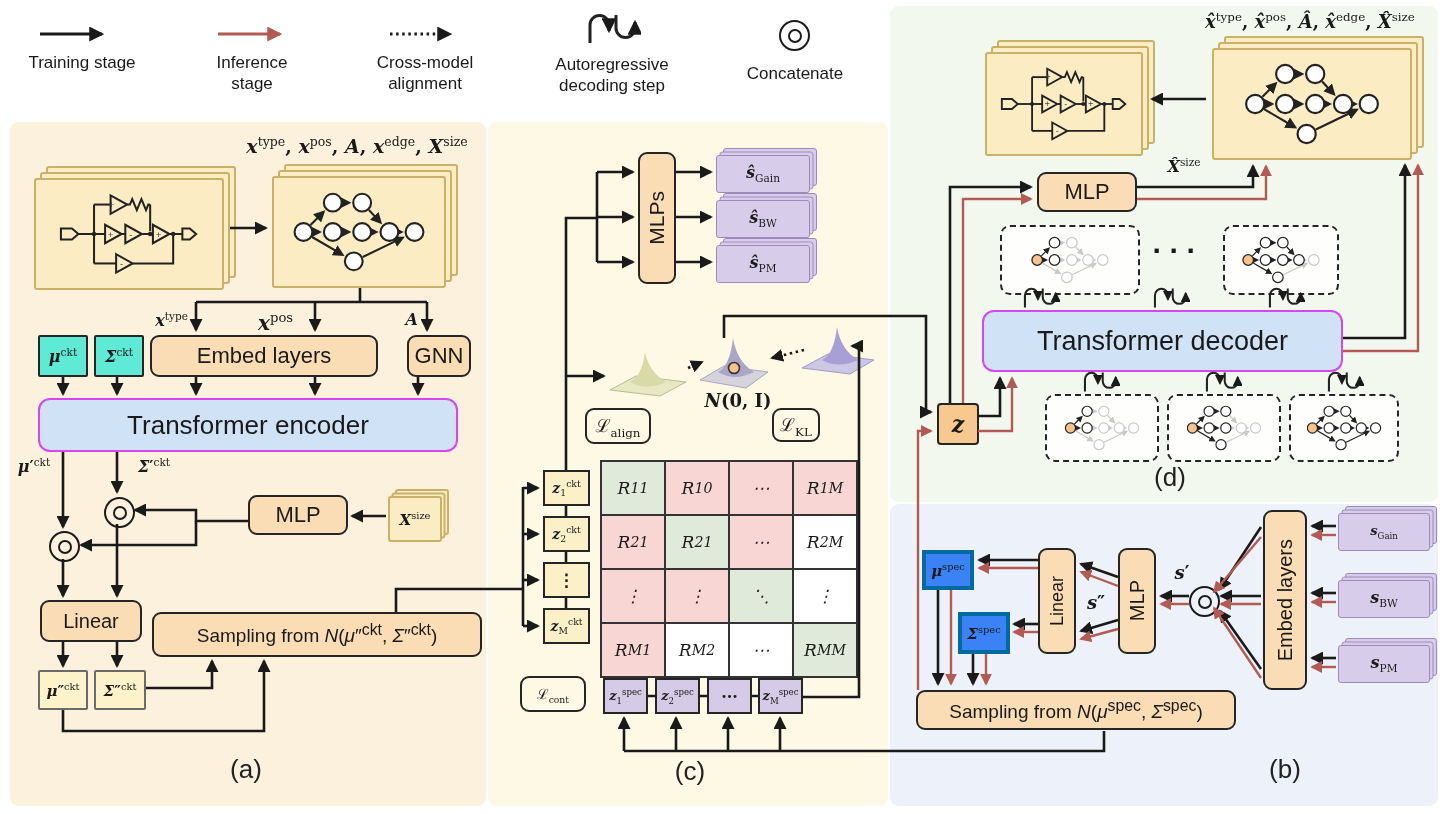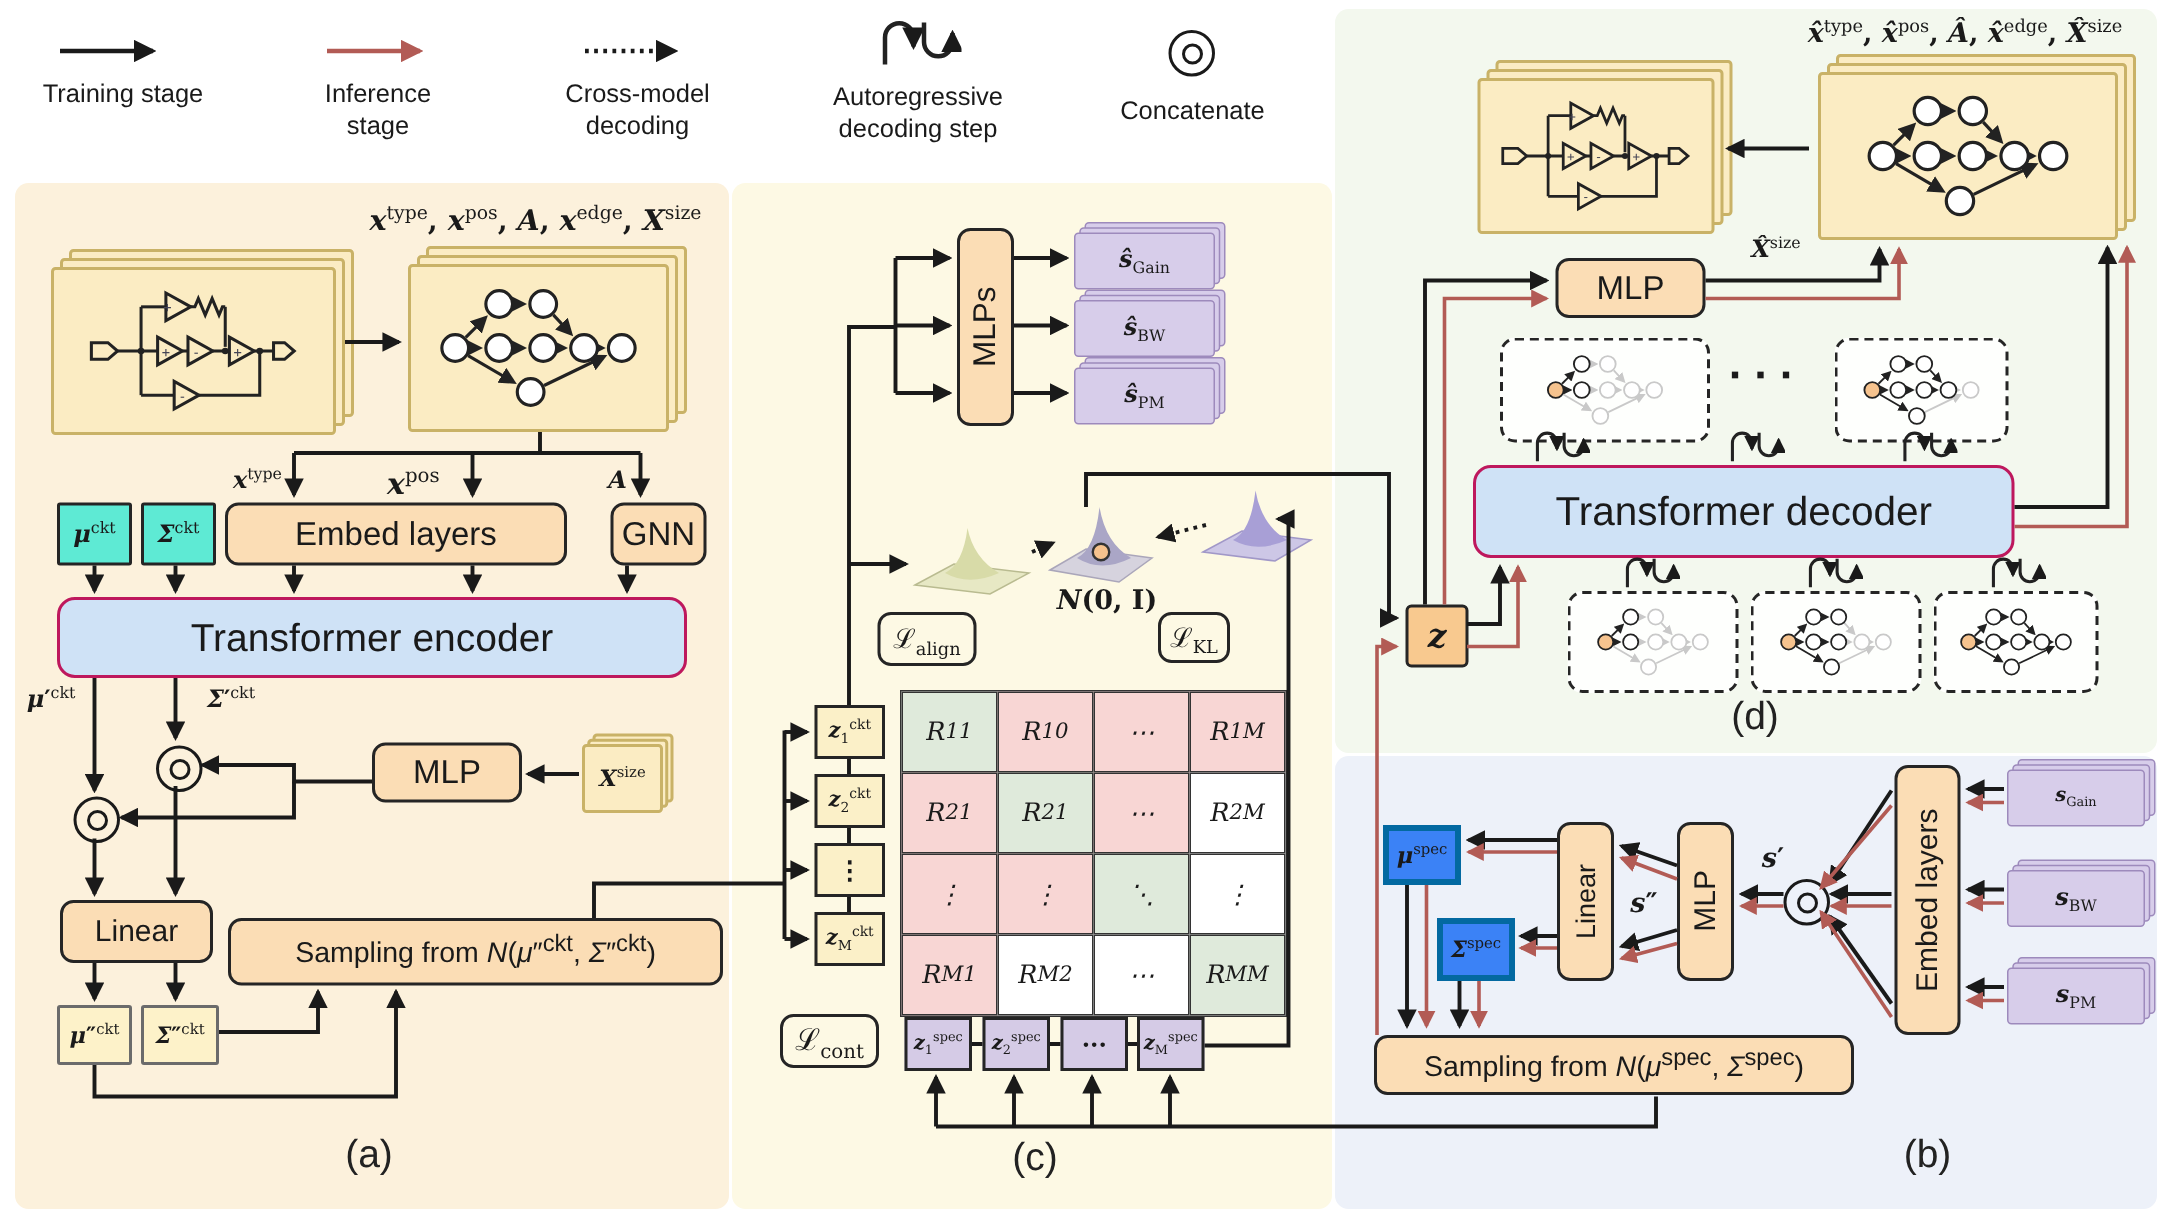--- a/index.html
+++ b/index.html
@@ -2,21 +2,21 @@
 <html><head>
 <meta charset="utf-8">
 <style>
   html,body{margin:0;padding:0}
   body{width:1444px;height:814px;position:relative;background:#ffffff;
        font-family:"Liberation Sans",sans-serif;color:#1a1a1a;overflow:hidden}
   .panel{position:absolute;border-radius:9px;z-index:0}
   .bx{position:absolute;display:flex;align-items:center;justify-content:center;
       box-sizing:border-box;z-index:2;text-align:center}
   .orange{background:#fbddb5;border:2px solid #252525;border-radius:9px}
-  .blue{background:#cfe2f6;border:2px solid #be185d;border-radius:12px}
+  .blue{background:#cfe2f6;border:2px solid #d946ef;border-radius:12px}
   .grayb{background:#5eead4;border:2px solid #252525;border-radius:2px}
   .yb{background:#fdf2c9;border:2px solid #6b6b6b;border-radius:2px}
   .zkt{background:#fbf0c8;border:2px solid #252525}
   .zsp{background:#d5cbe6;border:2px solid #252525}
   .pub{background:#3b82f6;border:4px solid #0369a1}
   .loss{border:2px solid #252525;border-radius:9px;background:transparent}
   .zbox{background:#f8c98f;border:2px solid #252525;border-radius:4px}
   .lbl{position:absolute;z-index:2;text-align:center}
   .m{font-family:"DejaVu Serif",serif;font-weight:bold}
   .mm{font-family:"DejaVu Serif",serif;font-weight:normal}
@@ -52,21 +52,21 @@
 </head>
 <body>
 
 <div class="panel" style="left:10px;top:122px;width:476px;height:684px;background:#fcf1dc"></div>
 <div class="panel" style="left:488px;top:122px;width:400px;height:684px;background:#fdf9e4"></div>
 <div class="panel" style="left:890px;top:6px;width:548px;height:496px;background:#f3f8ee"></div>
 <div class="panel" style="left:890px;top:504px;width:548px;height:302px;background:#edf1f9"></div>
 
 <div class="lbl" style="left:27px;top:52px;width:110px;font-size:17px;line-height:21px">Training stage</div>
 <div class="lbl" style="left:197px;top:52px;width:110px;font-size:17px;line-height:21px">Inference stage</div>
-<div class="lbl" style="left:362px;top:52px;width:126px;font-size:17px;line-height:21px">Cross-model decoding</div>
+<div class="lbl" style="left:362px;top:52px;width:126px;font-size:17px;line-height:21px">Cross-model alignment</div>
 <div class="lbl" style="left:545px;top:54px;width:134px;font-size:17px;line-height:21px">Autoregressive decoding step</div>
 <svg style="position:absolute;left:583px;top:10px;z-index:2" width="58" height="38" viewBox="0 0 58 38">
     <use href="#arg"></use>
   </svg>
 <div class="concat" style="left:779px;top:20px;background:#fff"></div>
 <div class="lbl" style="left:737px;top:64px;width:116px;font-size:17px">Concatenate</div>
 
 <div class="stack" style="left:34px;top:178px;width:190px;height:112px">
   <div class="ly o1"></div>
   <div class="ly o2"></div>
@@ -186,21 +186,21 @@
   <path d="M2,46 L28,32 L74,38 L50,52 Z" fill="#cdc7e6" stroke="#a198c8" stroke-width="1"></path>
   <path d="M22,38 Q34,32 37,5 Q41,28 58,38 Q38,47 22,38 Z" fill="#a89fd6"></path>
   </svg>
 <div class="lbl m" style="left:696px;top:390px;width:84px;font-size:18px"><i>N</i>(<b>0</b>, <b>I</b>)</div>
 <div class="bx loss mm" style="left:585px;top:408px;width:66px;height:36px;font-size:18px">
   <span>ℒ<sub>align</sub></span>
   </div>
 <div class="bx loss mm" style="left:772px;top:408px;width:48px;height:34px;font-size:18px">
   <span>ℒ<sub>KL</sub></span>
   </div>
-<div class="bx loss mm" style="left:520px;top:676px;width:66px;height:36px;font-size:20px">
+<div class="bx loss mm" style="left:520px;top:676px;width:66px;height:36px;font-size:14px">
   <span>ℒ<sub>cont</sub></span>
   </div>
 
 <div class="bx zkt m" style="left:543px;top:470px;width:47px;height:36px;font-size:14px">
   <span><i>z</i><sub>1</sub><sup>ckt</sup></span>
   </div>
 <div class="bx zkt m" style="left:543px;top:516px;width:47px;height:36px;font-size:14px">
   <span><i>z</i><sub>2</sub><sup>ckt</sup></span>
   </div>
 <div class="bx zkt m" style="left:543px;top:562px;width:47px;height:36px;font-size:17px">

